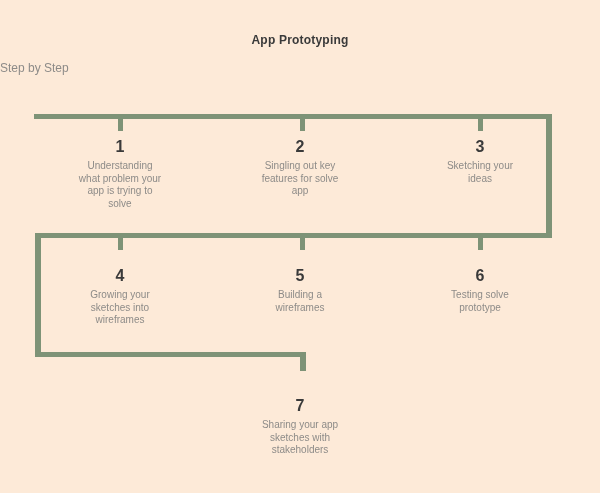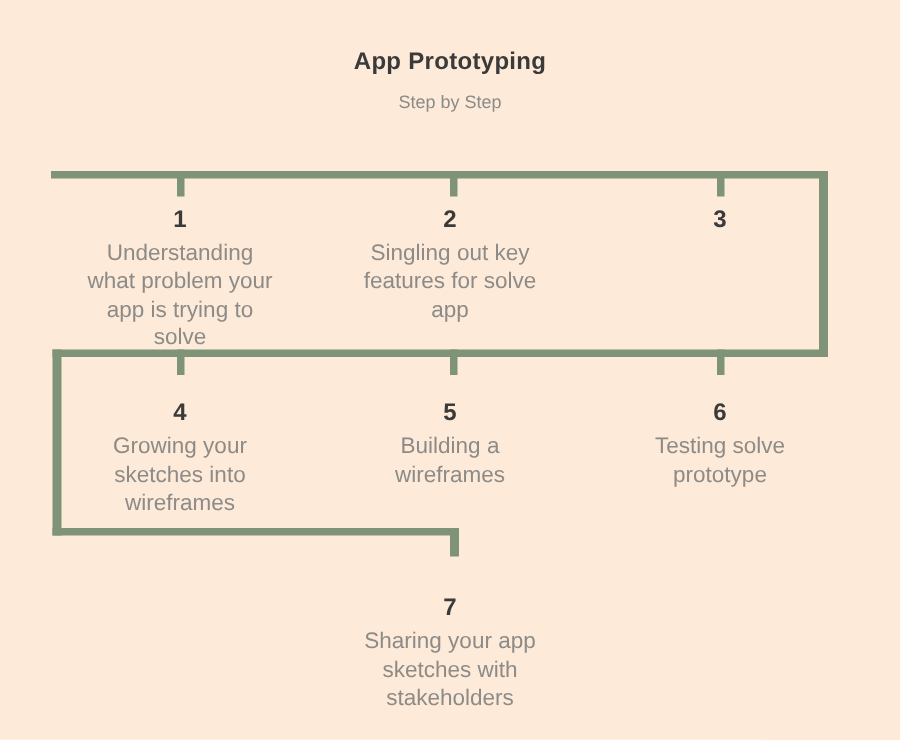--- a/index.html
+++ b/index.html
@@ -14,29 +14,28 @@
     position: relative;
     width: 600px;
     height: 493px;
     background: var(--background);
     overflow: hidden;
   }
   .title {
     position: absolute;
     top: 33px; left: 0; width: 600px;
     text-align: center;
-    font-size: 16px;
+    font-size: 12px;
     font-weight: 700;
     color: var(--number);
     letter-spacing: 0.2px;
   }
   .subtitle {
     position: absolute;
     top: 61px; left: 0; width: 600px;
-    text-align: center;
     font-size: 12px;
     color: var(--description);
   }
   .seg {
     position: absolute;
     background: var(--line);
   }
   
   .seg.top-line      { left: 34px;  top: 114px; width: 518px; height: 5px; }
   .seg.right-vert    { left: 546px; top: 114px; width: 6px;  height: 124px; }
@@ -58,21 +57,21 @@
     width: 170px;
     text-align: center;
   }
   .step .num {
     font-size: 16px;
     font-weight: 700;
     color: var(--number);
     margin-bottom: 4px;
   }
   .step .desc {
-    font-size: 15px;
+    font-size: 10px;
     line-height: 1.25;
     color: var(--description);
     white-space: pre-line;
   }
   .step.s1 { left: 35px;  top: 138px; }
   .step.s2 { left: 215px; top: 138px; }
   .step.s3 { left: 395px; top: 138px; }
   .step.s4 { left: 35px;  top: 267px; }
   .step.s5 { left: 215px; top: 267px; }
   .step.s6 { left: 395px; top: 267px; }
@@ -108,20 +107,22 @@
 solve</div>
   </div>
   <div class="step s2">
     <div class="num">2</div>
     <div class="desc">Singling out key
 features for solve
 app</div>
   </div>
   <div class="step s3">
     <div class="num">3</div>
+    <div class="desc">Sketching your
+ideas</div>
   </div>
   <div class="step s4">
     <div class="num">4</div>
     <div class="desc">Growing your
 sketches into
 wireframes</div>
   </div>
   <div class="step s5">
     <div class="num">5</div>
     <div class="desc">Building a

